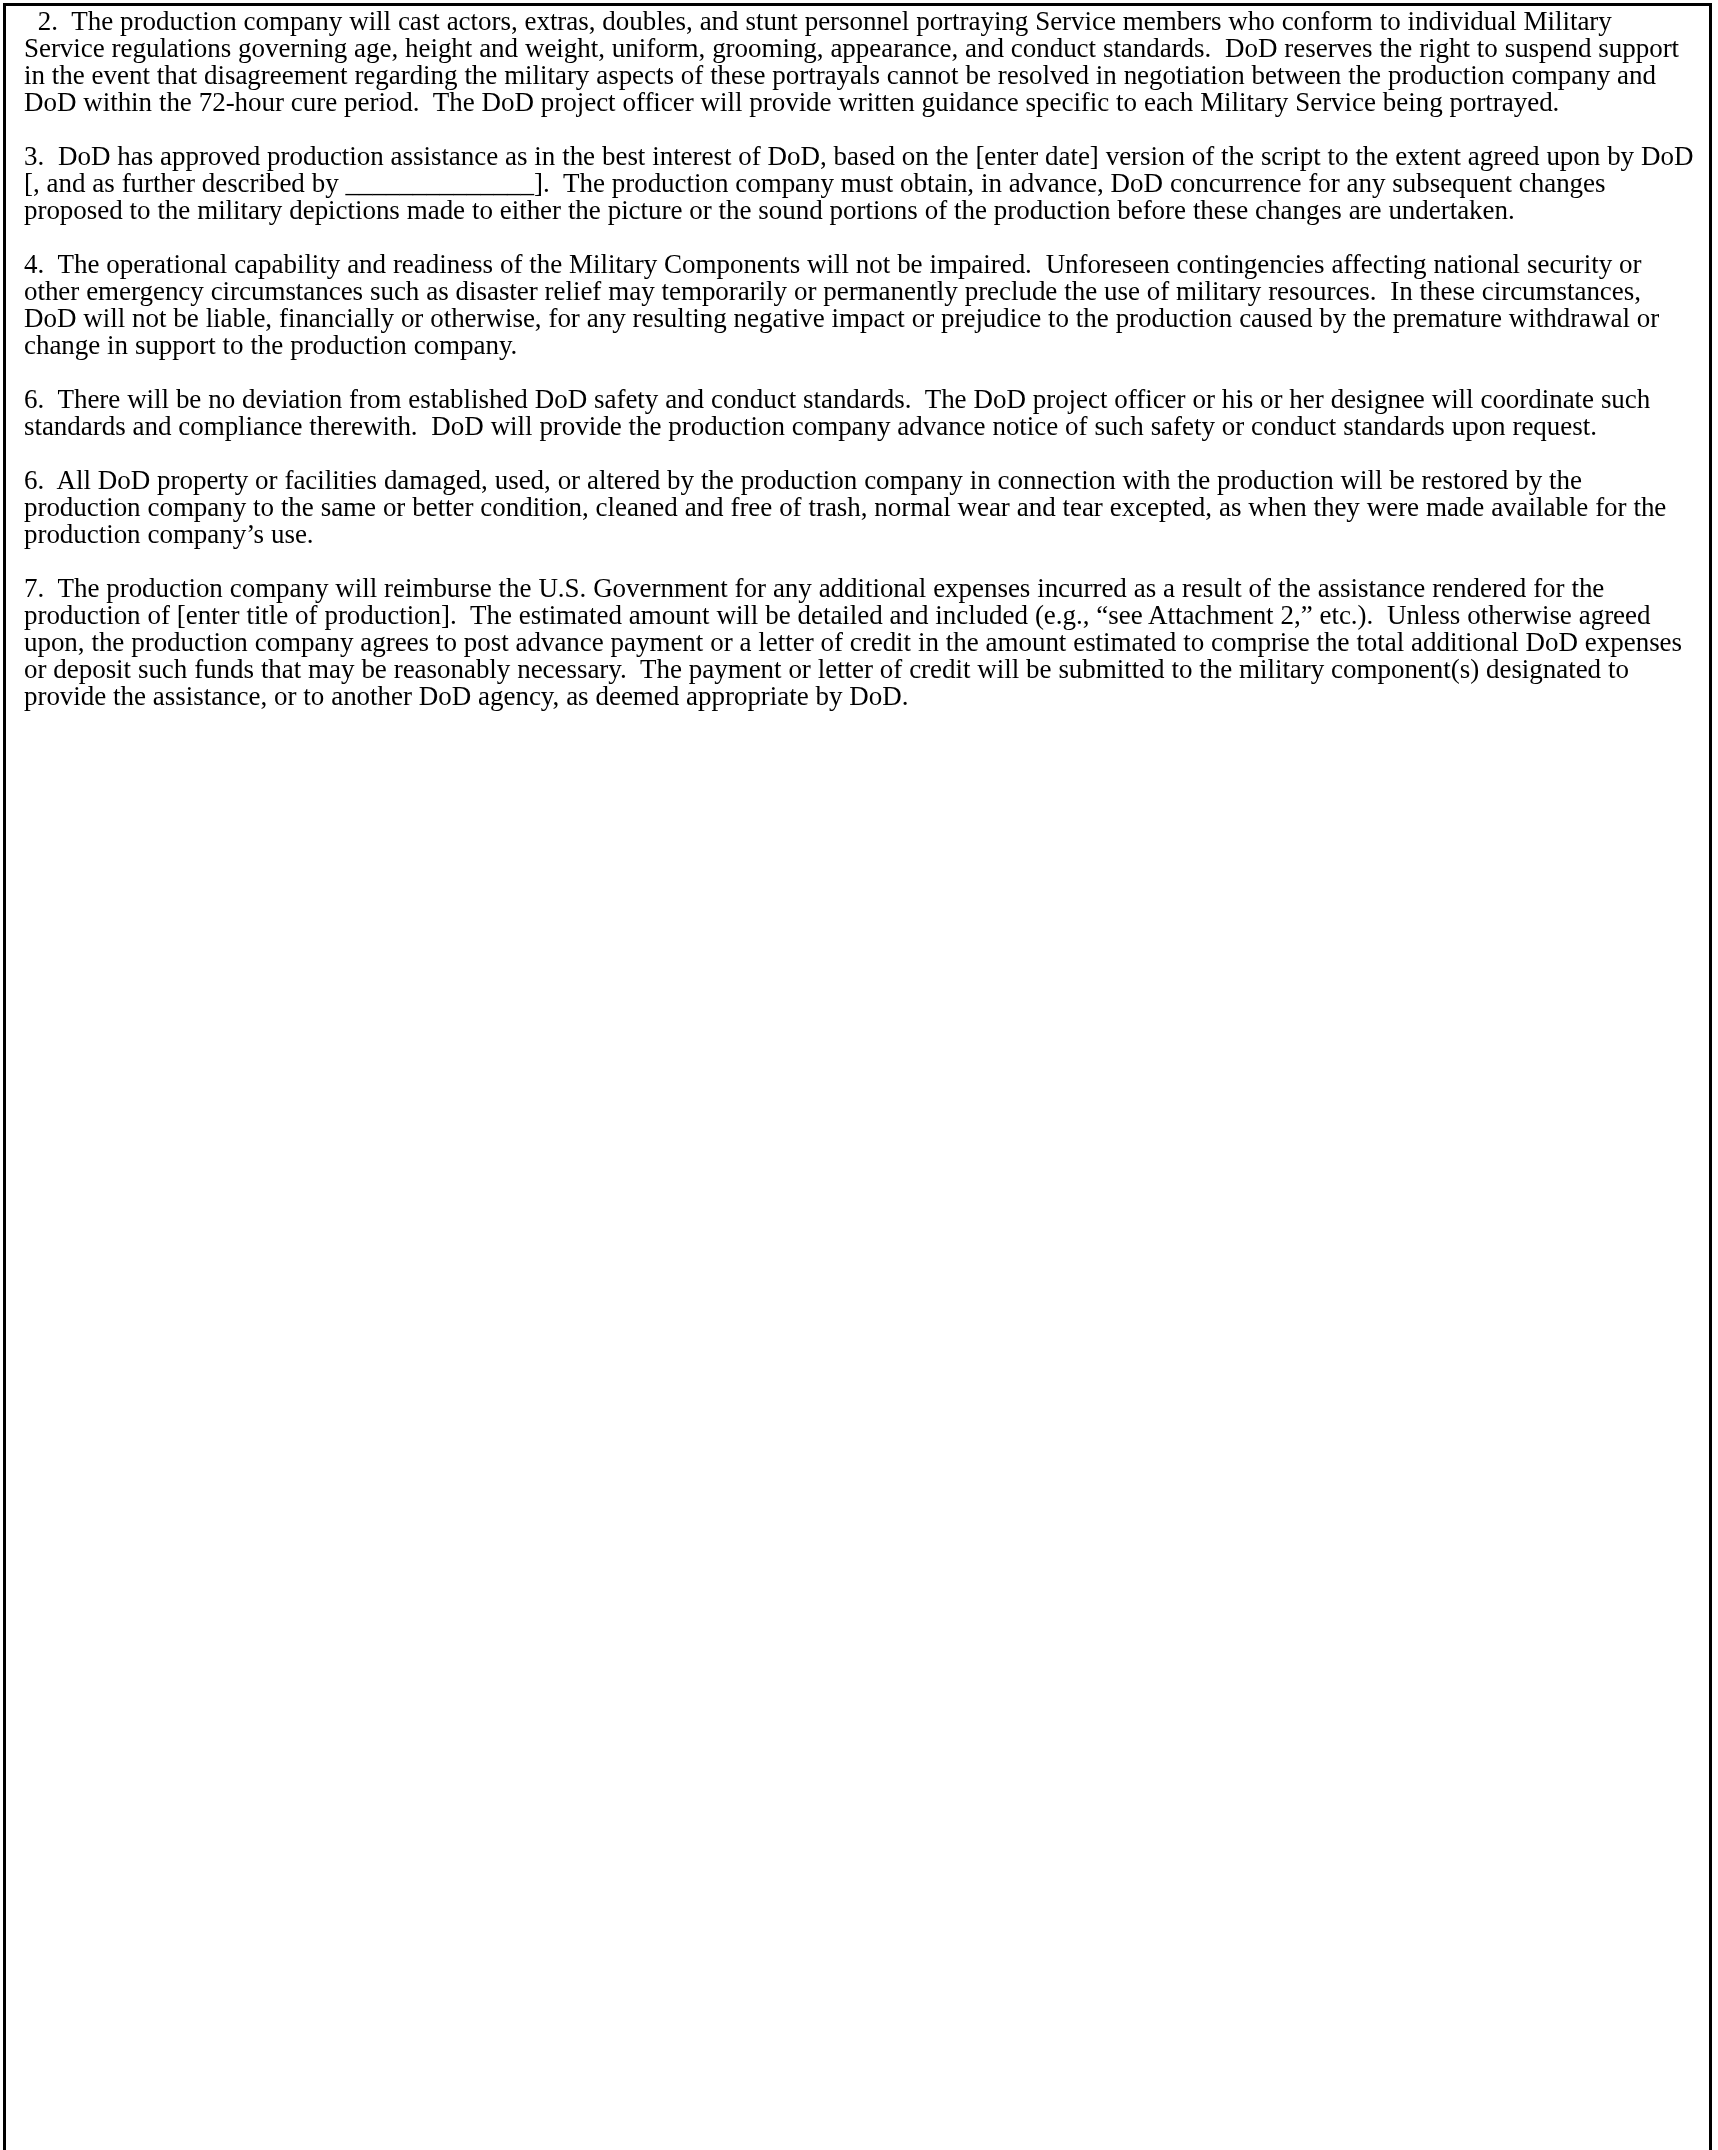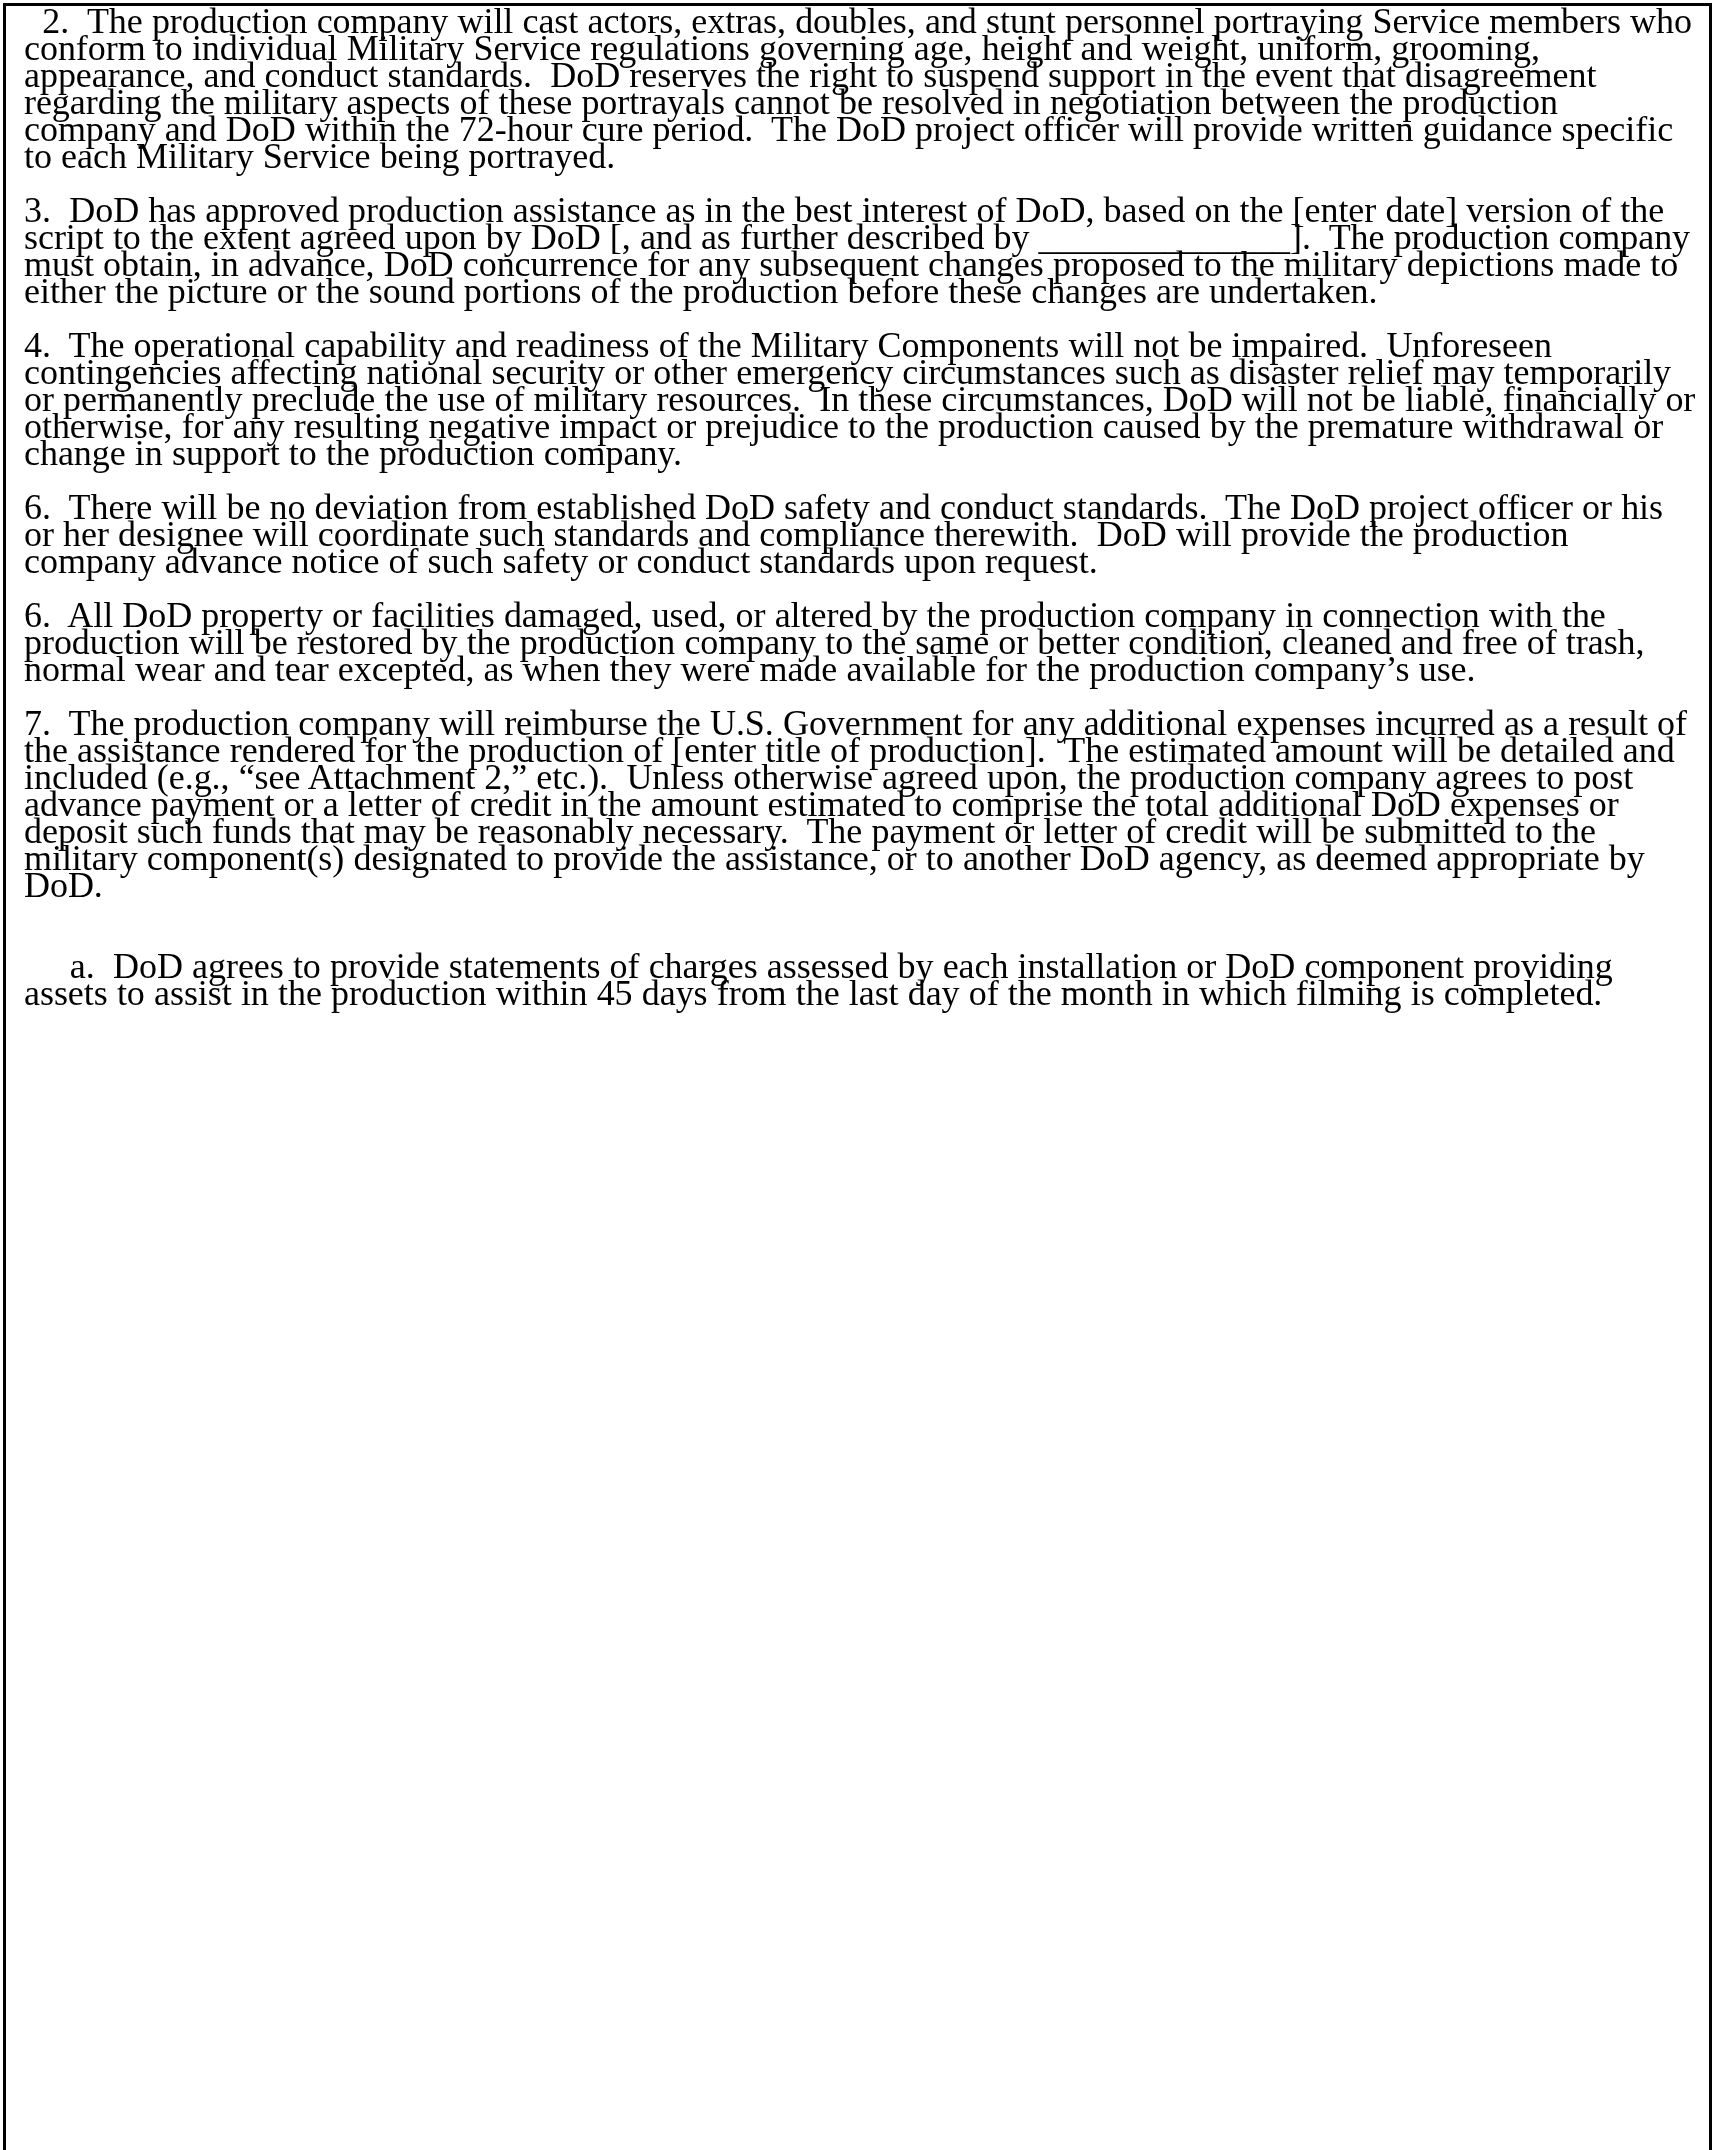--- a/index.html
+++ b/index.html
@@ -26,21 +26,21 @@
   }
   #textcol {
     position: absolute;
     left: 17.6px;
     top: 0px;
     width: 1673px;
   }
   p.para {
     margin: 0;
     padding: 0;
-    font-size: 36px;
+    font-size: 27px;
     line-height: 27px;
     text-align: left;
     letter-spacing: -0.04px;
     word-spacing: 0.2px;
     white-space: pre-wrap;
   }
   p.para.first {
     margin-top: 2.6px;
   }
   p.gap {
@@ -75,17 +75,16 @@
     <p class="gap"></p>
 
     <p class="para">6.  All DoD property or facilities damaged, used, or altered by the production company in connection with the production will be restored by the production company to the same or better condition, cleaned and free of trash, normal wear and tear excepted, as when they were made available for the production company’s use.</p>
 
     <p class="gap"></p>
 
     <p class="para">7.  The production company will reimburse the U.S. Government for any additional expenses incurred as a result of the assistance rendered for the production of [enter title of production].  The estimated amount will be detailed and included (e.g., “see Attachment 2,” etc.).  Unless otherwise agreed upon, the production company agrees to post advance payment or a letter of credit in the amount estimated to comprise the total additional DoD expenses or deposit such funds that may be reasonably necessary.  The payment or letter of credit will be submitted to the military component(s) designated to provide the assistance, or to another DoD agency, as deemed appropriate by DoD.</p>
 
     <p class="gap tall"></p>
 
-    <p class="para">     a.  DoD agrees to provide statements of charges assessed by each installation or DoD component providing assets to assist in the production within 45 days from the last day of the month in which filming is completed.</p>
 
   </div>
 </div>
 
 
 </body></html>

